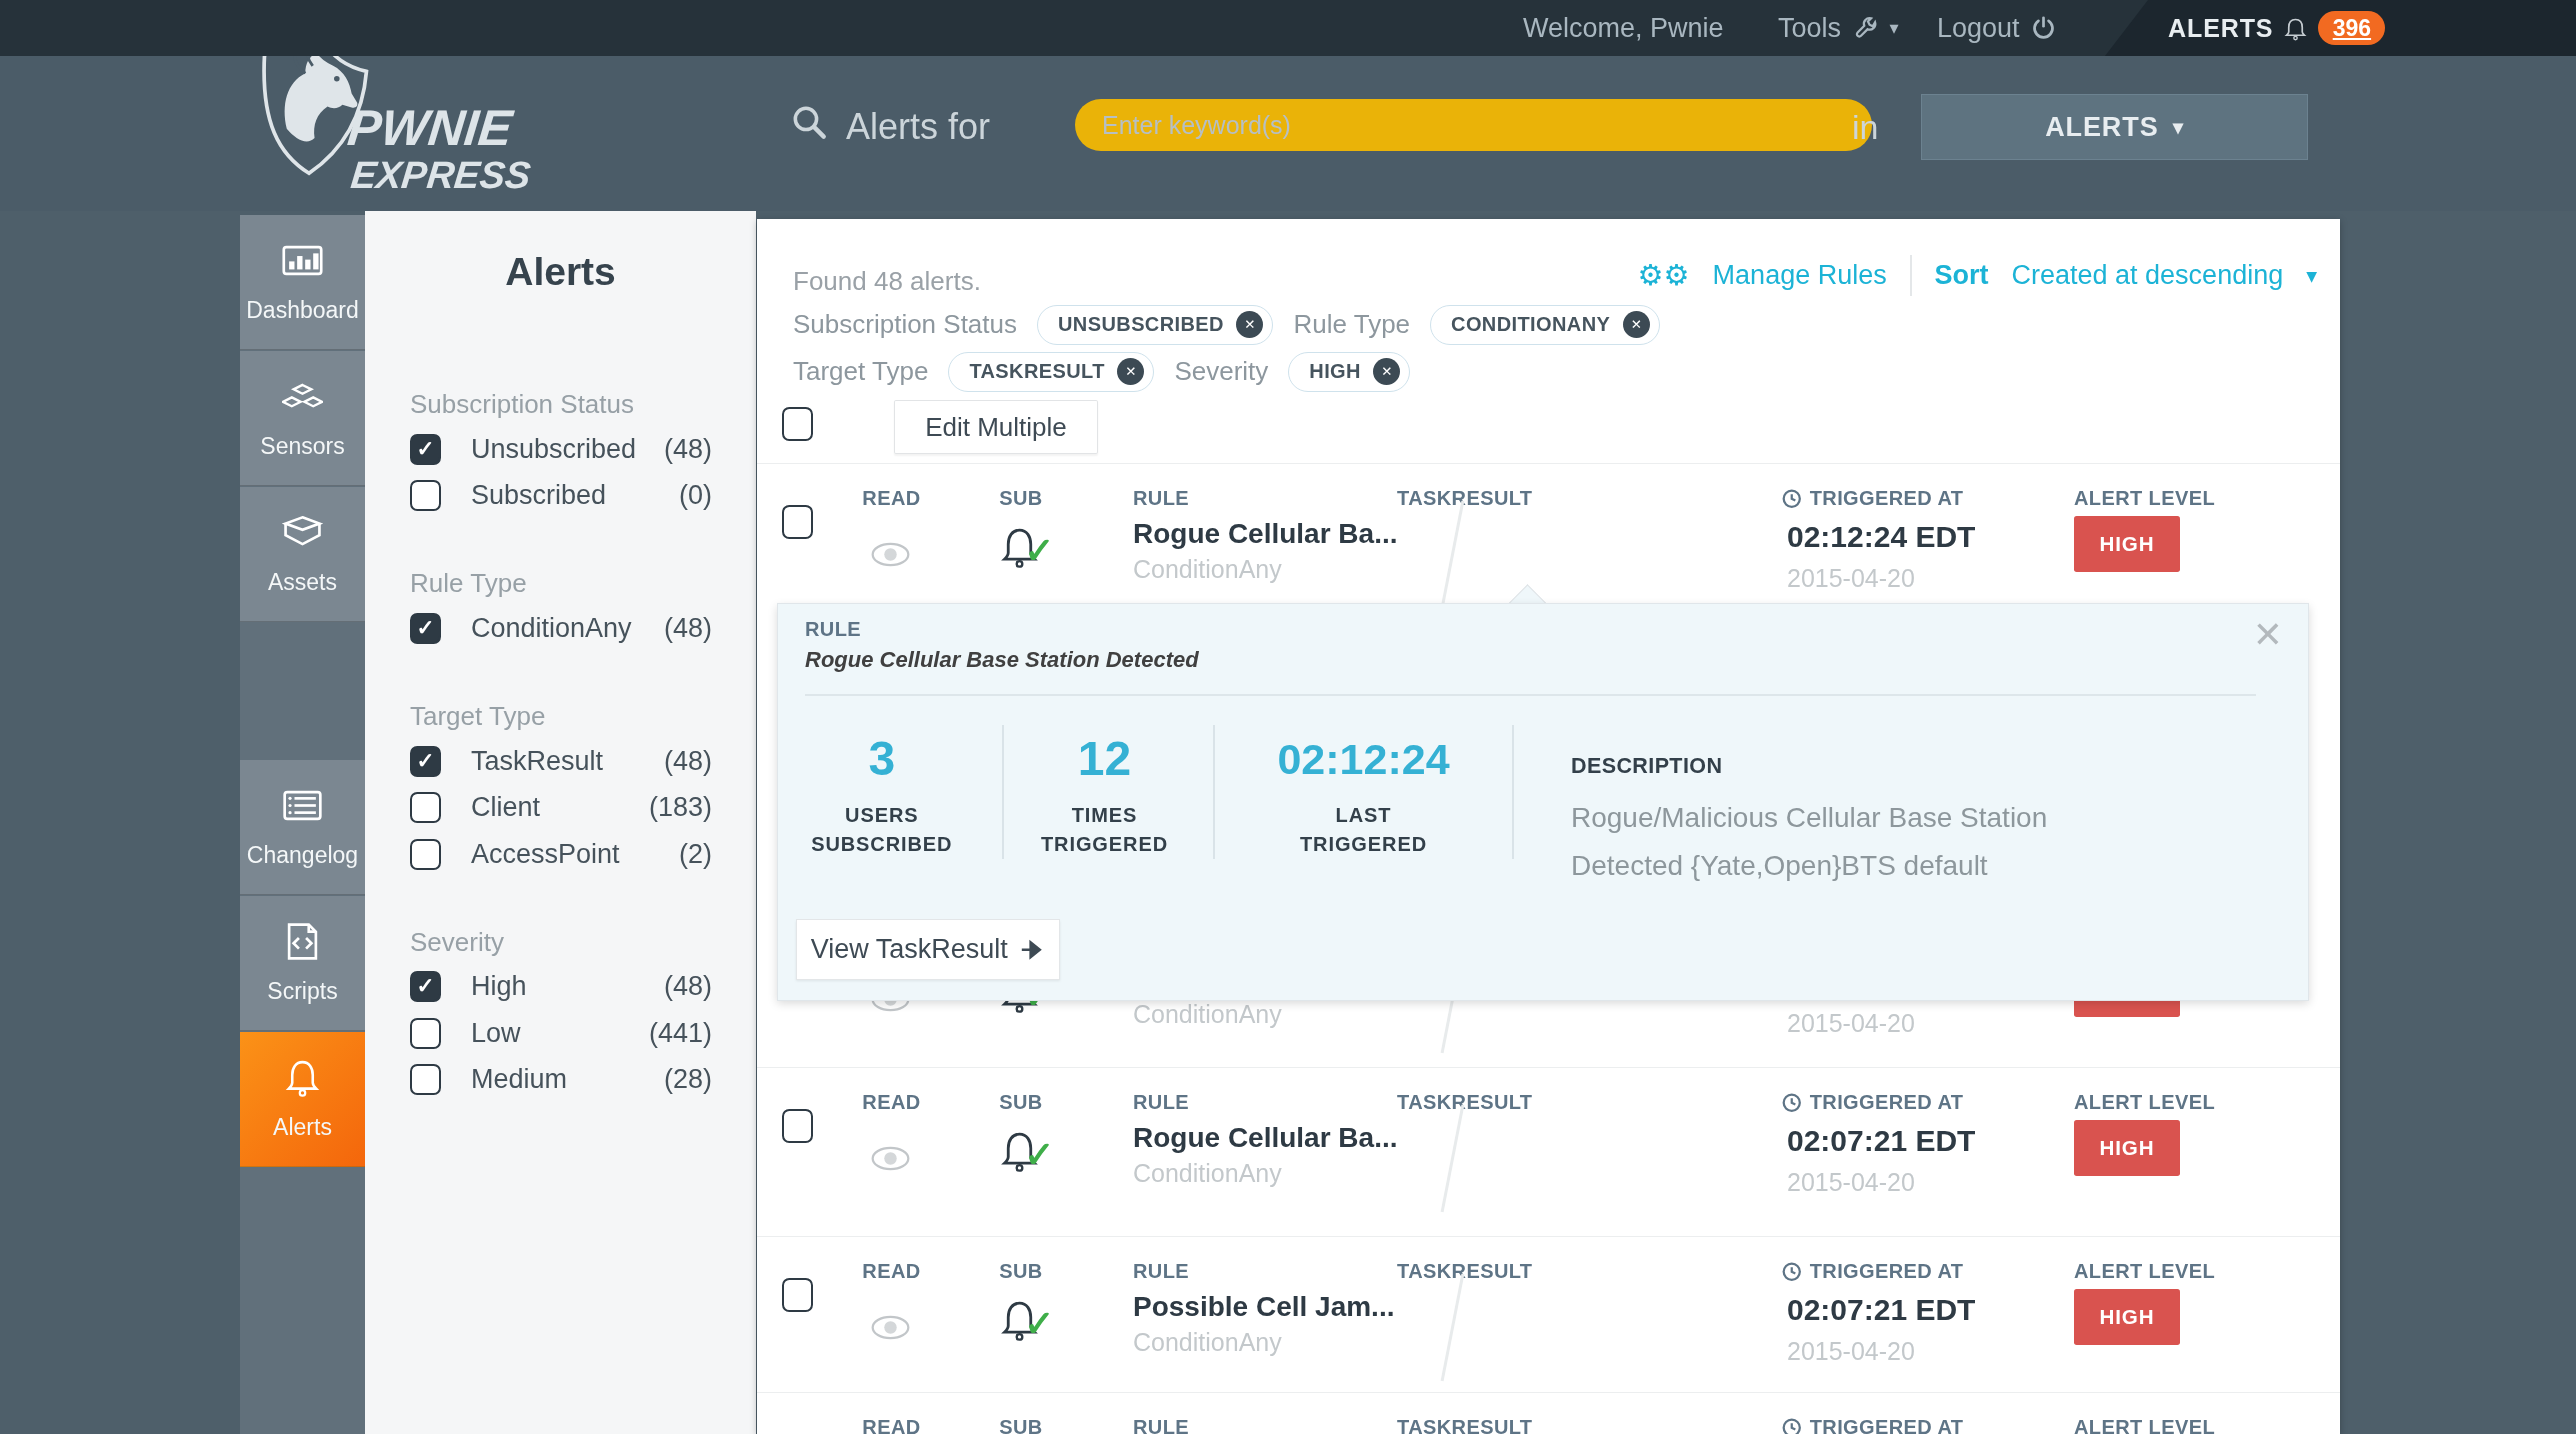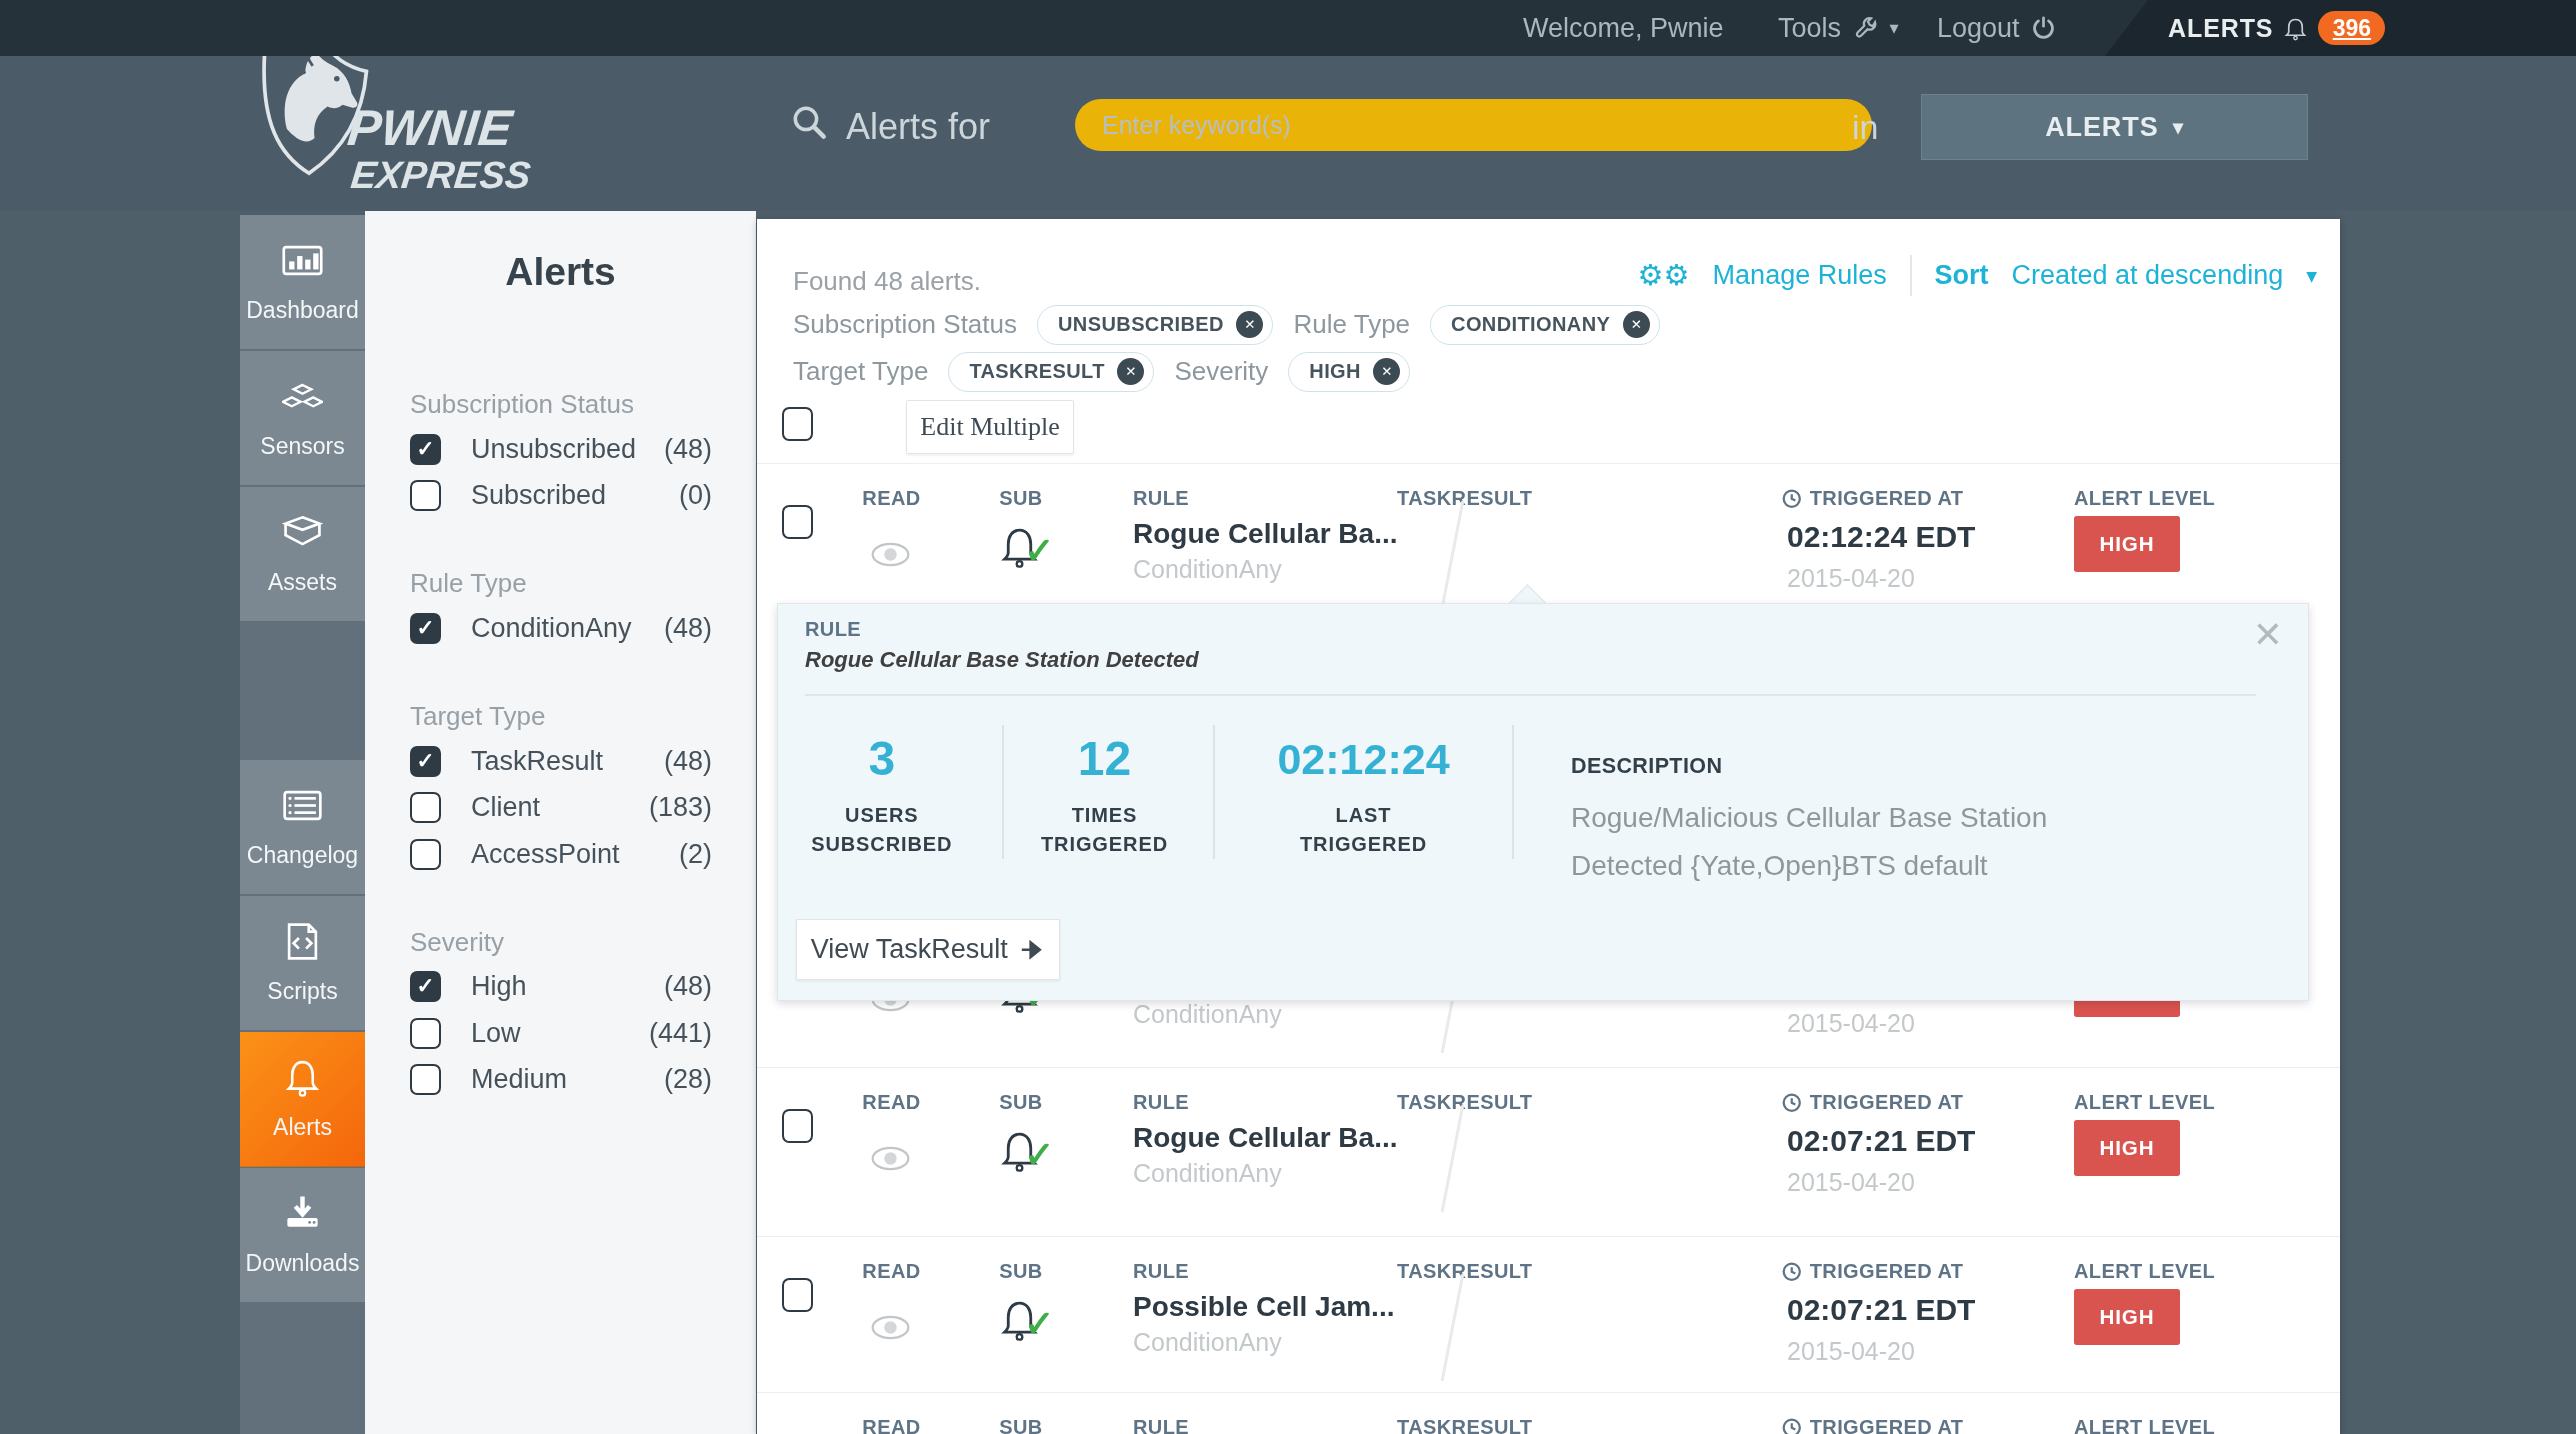--- a/index.html
+++ b/index.html
@@ -57,23 +57,23 @@
   .toolcluster .txt{font-size:27px;}
   .vdiv{width:1.8px;height:41px;background:#e4e7e9;}
   .sort-bold{font-weight:bold;font-size:27px;}
   .chiprow{position:absolute;left:36px;display:flex;align-items:center;gap:20px;}
   .chiplabel{font-size:26px;color:#8d979e;}
   .chip{display:flex;align-items:center;gap:12.5px;border:1.8px solid #cfe2ec;border-radius:23px;
     padding:5.4px 9px 5.4px 20px;background:#fff;}
   .chiptext{font-size:20px;font-weight:bold;color:#46545e;letter-spacing:0.4px;}
   .chipx{width:27px;height:27px;border-radius:50%;background:#3c4a54;color:#fff;font-size:13.4px;
     display:flex;align-items:center;justify-content:center;cursor:pointer;}
-  .editbtn{position:absolute;left:149px;top:181px;width:168px;height:54px;background:#fff;
+  .editbtn{position:absolute;left:137px;top:181px;width:204px;height:54px;background:#fff;
     border:1.8px solid #e2e4e6;border-radius:1.8px;font-size:26px;color:#3e4a54;cursor:pointer;
-    box-shadow:0 1.8px 1.8px rgba(0,0,0,.05);font-family:Liberation Serif, serif;}
+    box-shadow:0 1.8px 1.8px rgba(0,0,0,.05);font-family:Liberation Sans, sans-serif;}
   .rowcb{position:absolute;left:25px;top:41px;width:27px;height:30px;border:2.7px solid #2e3a44;
     border-radius:7.2px;background:#fff;cursor:pointer;}
   .editcb{top:188px;}
   
   .row{position:absolute;left:0;width:1583px;border-top:1.8px solid #eceeef;}
   .colhead{position:absolute;top:23px;font-size:20px;font-weight:bold;color:#5e7486;letter-spacing:0.4px;}
   .colhead.trig{display:flex;align-items:center;gap:7.2px;}
   .clock{width:21.5px;height:21.5px;}
   .eye{position:absolute;left:113px;top:77px;width:41px;height:27px;cursor:pointer;}
   .subicon{position:absolute;left:240px;top:59px;width:52px;height:50px;cursor:pointer;}
@@ -208,29 +208,20 @@
       <circle cx="9" cy="31" r="1.8" fill="#fff"></circle>
     </svg>
     <div class="rlabel">Changelog</div>
   </div>
   <div class="railitem active" style="top:817px">
     <svg class="ricon" viewBox="0 0 48 48">
       <path d="M24,6 C16,6 12,13 12,21 L12,30 C12,32.5 10,35 8,37 L40,37 C38,35 36,32.5 36,30 L36,21 C36,13 32,6 24,6 Z" fill="none" stroke="#fff" stroke-width="3"></path>
       <circle cx="24" cy="42" r="3.2" fill="none" stroke="#fff" stroke-width="2.6"></circle>
     </svg>
     <div class="rlabel">Alerts</div>
-  </div>
-  <div class="railitem" style="top:953px">
-    <svg class="ricon" viewBox="0 0 46 46">
-      <path d="M23,4 L23,22 M15,15 L23,24 L31,15" fill="none" stroke="#fff" stroke-width="5"></path>
-      <rect x="6" y="28" width="34" height="10" rx="2" fill="#fff"></rect>
-      <circle cx="31" cy="33" r="1.6" fill="#7b8791"></circle>
-        <circle cx="36" cy="33" r="1.6" fill="#7b8791"></circle>
-    </svg>
-    <div class="rlabel">Downloads</div>
   </div>
 </div>
 
 <div class="fpanel">
   <div class="ftitle">Alerts</div>
 
   <div class="fgroup-title" style="top:179px">Subscription Status</div>
   <div class="fitem" style="top:224px">
     <span class="cb on"></span>
     <span>Unsubscribed</span>

